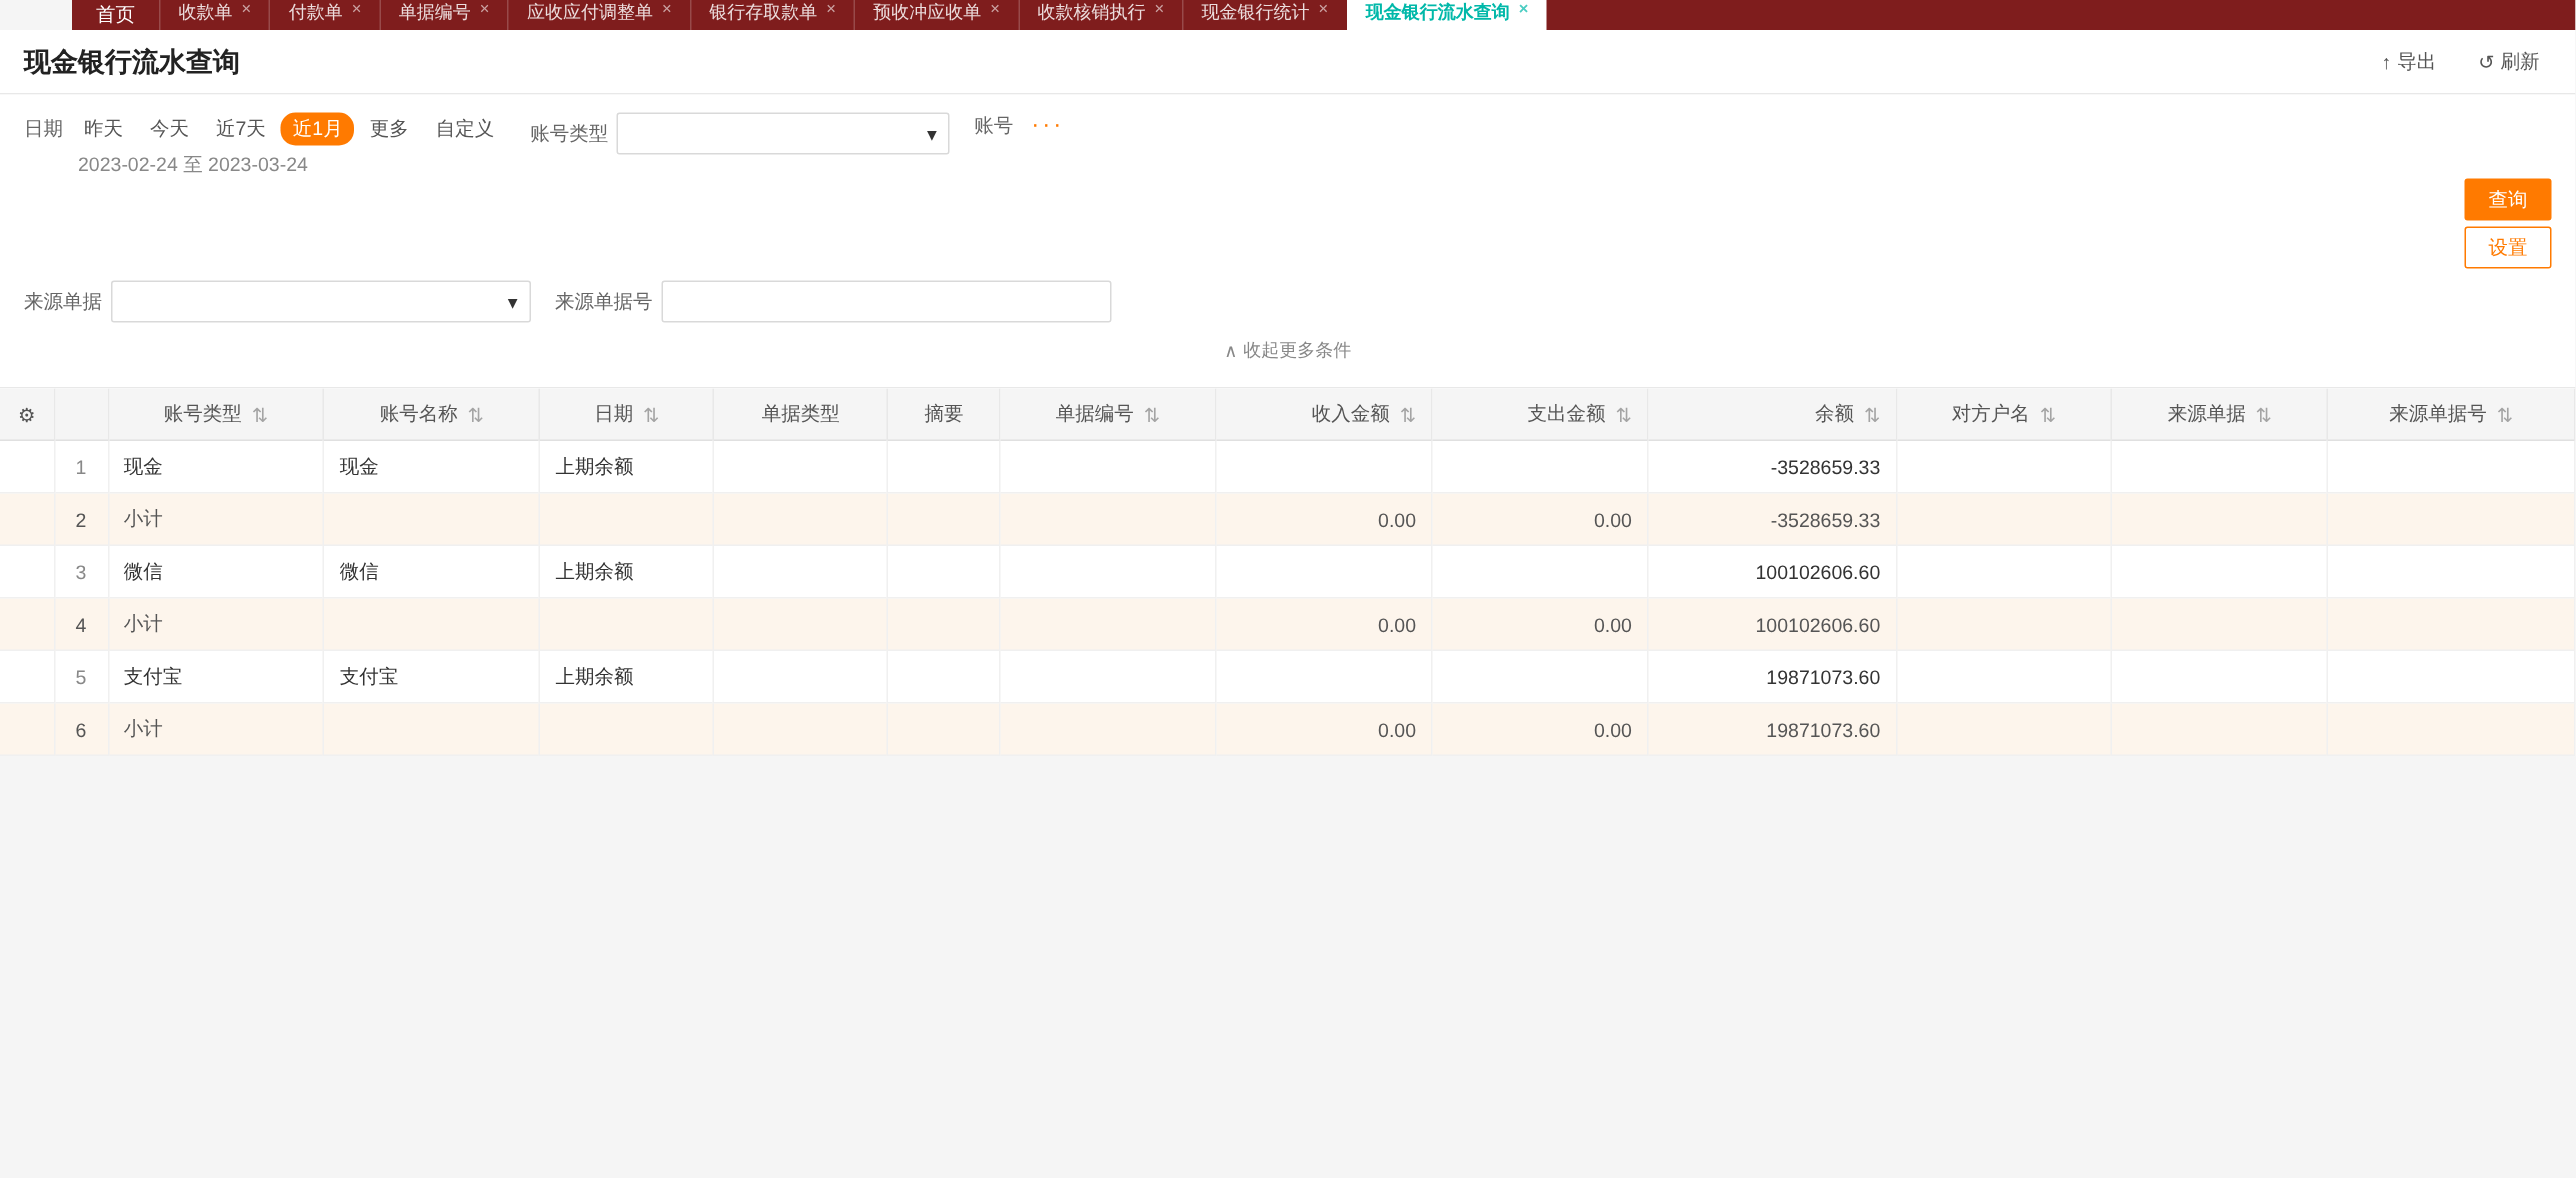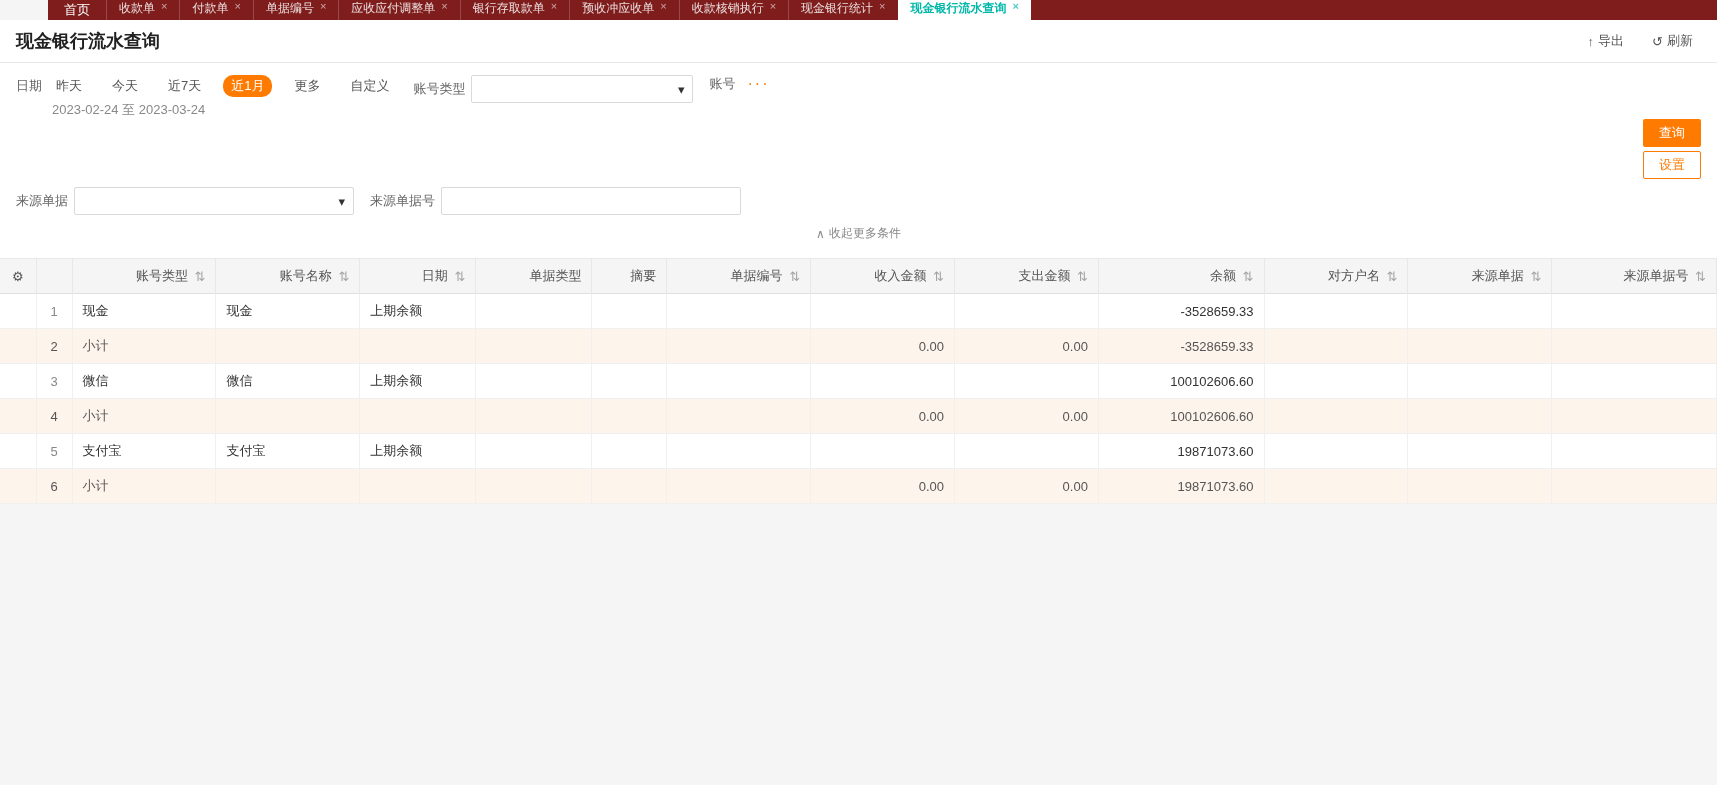--- a/index.html
+++ b/index.html
@@ -85,21 +85,21 @@
       border-bottom: 1px solid #e8e8e8;
     }
     .filter-label {
       color: #666;
       font-size: 13px;
       white-space: nowrap;
     }
     .date-options {
       display: flex;
       align-items: flex-start;
-      gap: 14px;
+      gap: 2px;
     }
     .date-btn {
       padding: 2px 8px;
       border: none;
       background: none;
       cursor: pointer;
       font-size: 13px;
       color: #555;
       border-radius: 2px;
     }
@@ -186,21 +186,21 @@
       width: 100%;
       border-collapse: collapse;
       font-size: 13px;
     }
     thead tr {
       background: #f5f5f5;
       border-bottom: 1px solid #e0e0e0;
     }
     thead th {
       padding: 8px 10px;
-      text-align: right;
+      text-align: center;
       font-weight: normal;
       color: #555;
       white-space: nowrap;
       border-right: 1px solid #e8e8e8;
       position: relative;
     }
     thead th .sort-icon {
       display: inline-flex;
       flex-direction: column;
       margin-left: 3px;

